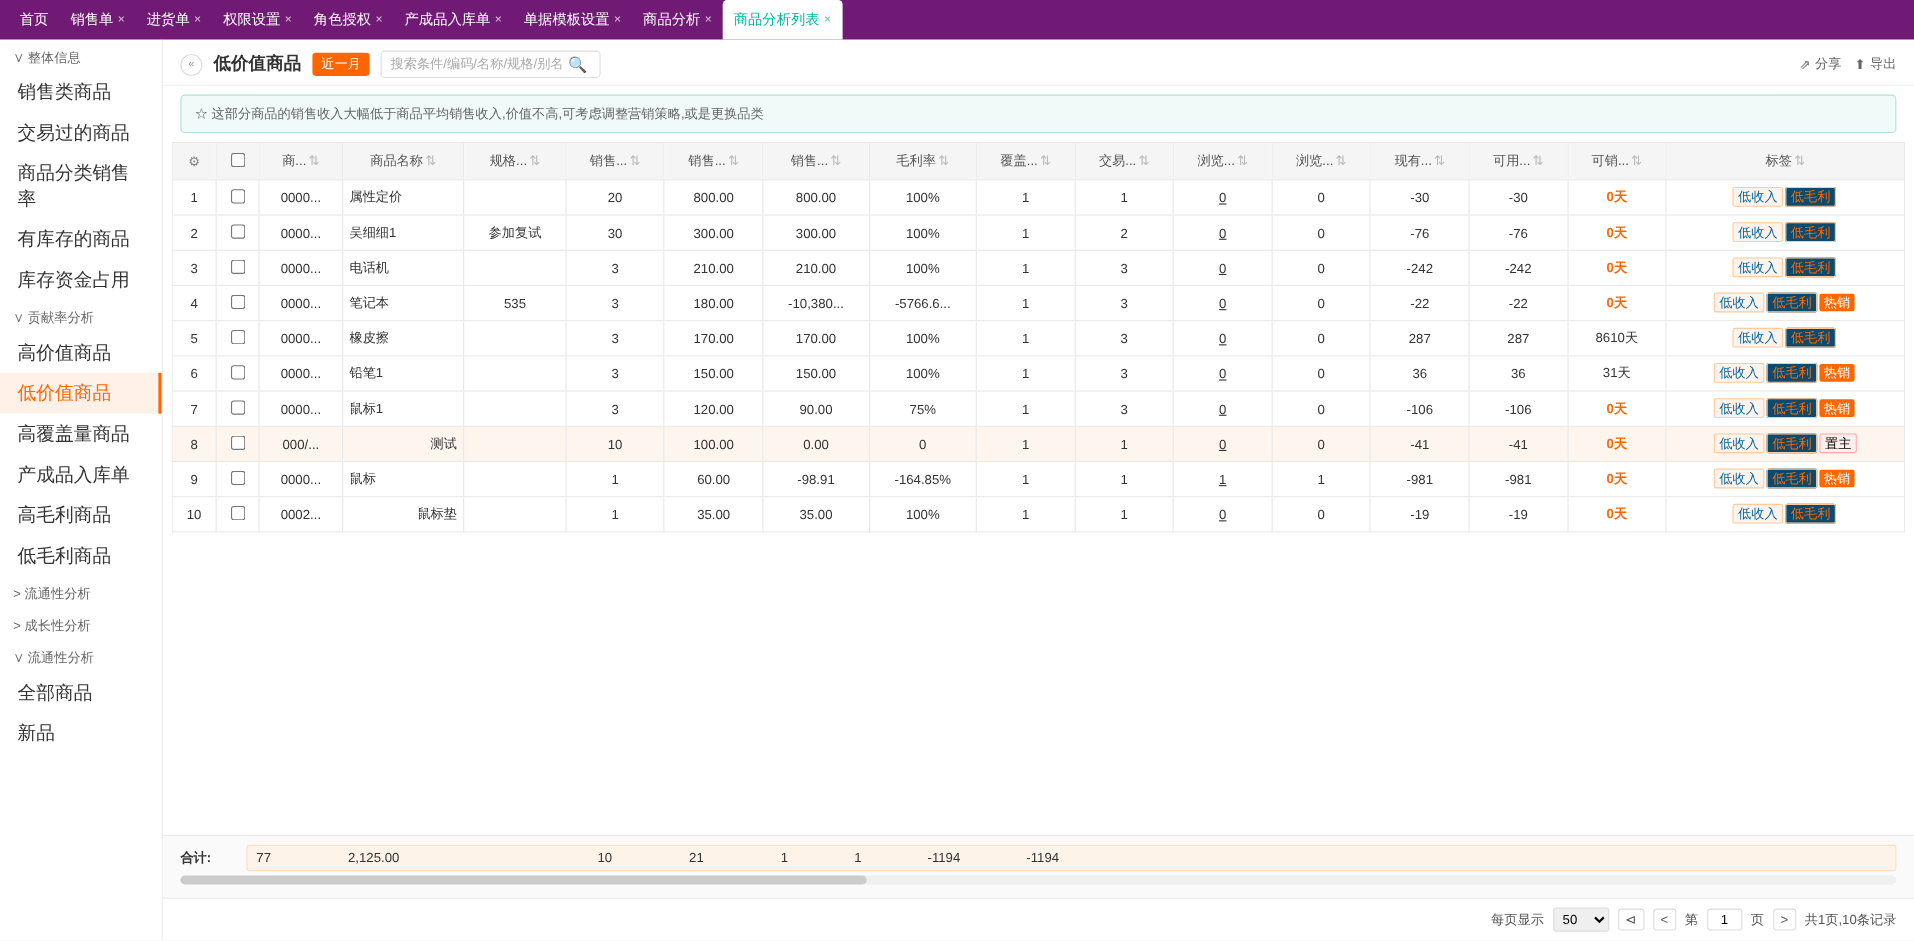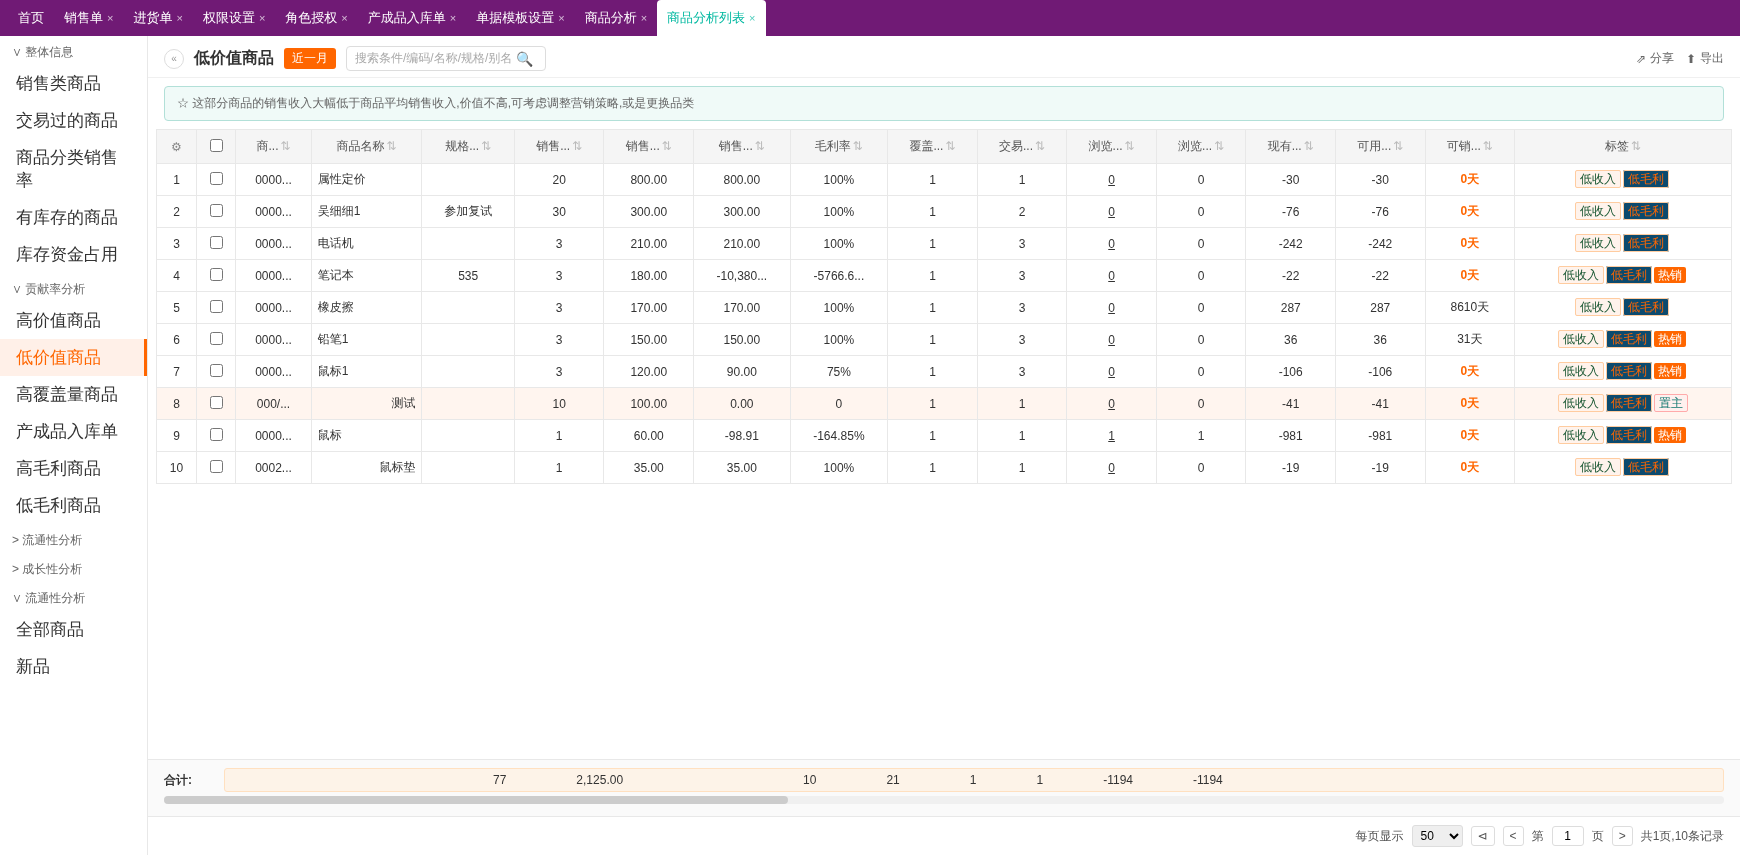--- a/index.html
+++ b/index.html
@@ -176,24 +176,24 @@
     td {
       padding: 7px 6px;
       border: 1px solid #e8e8e8;
       text-align: center;
       white-space: nowrap;
       color: #333;
     }
     tbody tr.highlighted { background: #fff5ef; }
     .sort-icon { color: #bbb; margin-left: 2px; cursor: pointer; }
 
-    .tag-low-income { color: #14532d; background: #fff3ec; border: 1px solid #ffcca0; border-radius: 2px; padding: 1px 4px; margin-right: 2px; }
+    .tag-low-income { color: #0369a1; background: #fff3ec; border: 1px solid #ffcca0; border-radius: 2px; padding: 1px 4px; margin-right: 2px; }
     .tag-low-margin { color: #ff6600; background: #0c4a6e; border: 1px solid #ffcca0; border-radius: 2px; padding: 1px 4px; margin-right: 2px; }
     .tag-hot { color: #fff; background: #ff6600; border-radius: 2px; padding: 1px 4px; margin-right: 2px; }
-    .tag-overstock { color: #0f766e; background: #fff0ee; border: 1px solid #ffaaaa; border-radius: 2px; padding: 1px 4px; }
+    .tag-overstock { color: #000000; background: #fff0ee; border: 1px solid #ffaaaa; border-radius: 2px; padding: 1px 4px; }
     .zero-days { color: #ff6600; font-weight: bold; }
     .link-underline { text-decoration: underline; color: #333; cursor: pointer; }
 
     
     .footer-bar {
       border-top: 1px solid #e8e8e8;
       padding: 8px 16px;
       background: #fafafa;
       flex-shrink: 0;
     }
@@ -537,21 +537,21 @@
     <td><span class="tag-low-income">低收入</span><span class="tag-low-margin">低毛利</span></td>
   </tr>
           </tbody>
       </table>
     </div>
 
     <div class="footer-bar">
       <div class="total-row">
         <span class="total-label">合计:</span>
         <div style="flex:1; background:#fdf3e8; border:1px solid #ffe0c0; border-radius:3px; padding:4px 8px; display:flex; gap:40px; align-items:center;">
-          <span style="margin-left:260px;">77</span>
+          <span style="">77</span>
           <span style="margin-left:30px;">2,125.00</span>
           <span style="margin-left:80px;"></span>
           <span style="margin-left:20px;">10</span>
           <span style="margin-left:30px;">21</span>
           <span style="margin-left:30px;">1</span>
           <span style="margin-left:20px;">1</span>
           <span style="margin-left:20px;">-1194</span>
           <span style="margin-left:20px;">-1194</span>
         </div>
       </div>

